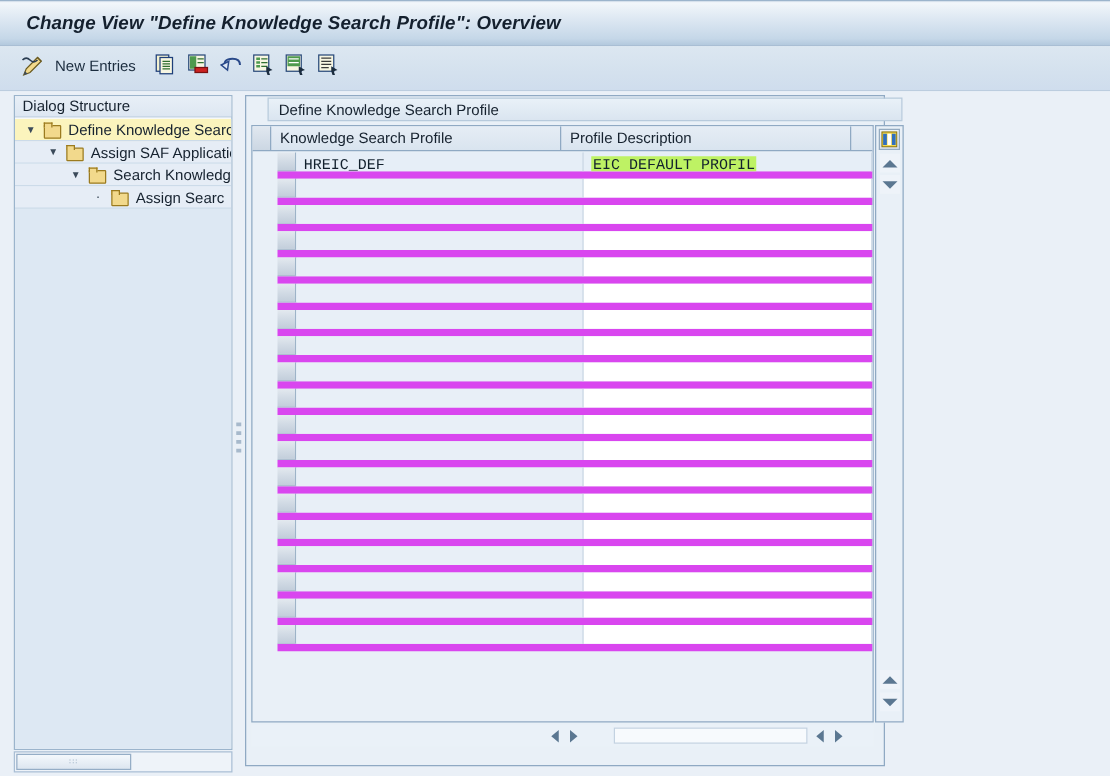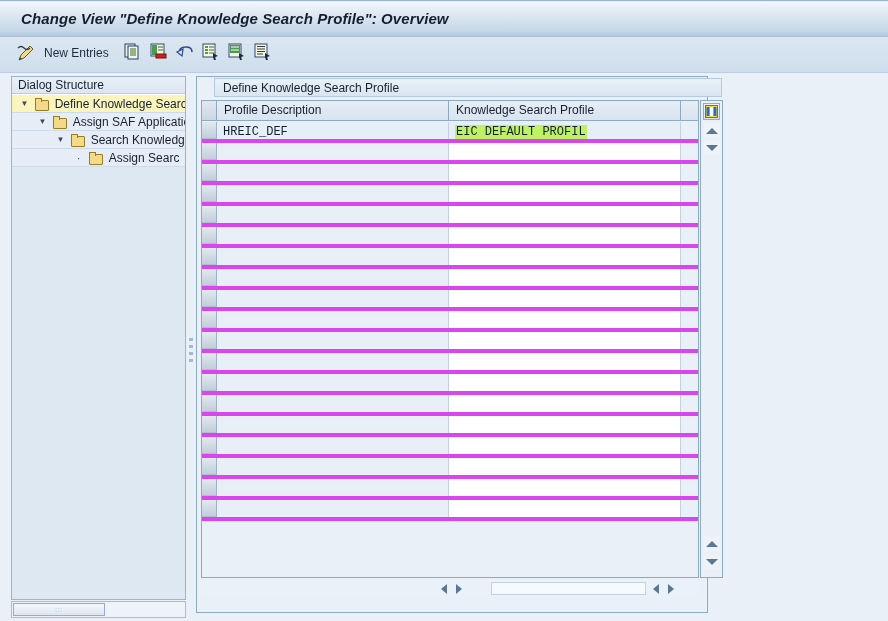--- a/index.html
+++ b/index.html
@@ -186,21 +186,21 @@
   .gh-cell {
     border-right: 1px solid #8fa9c3;
     font-size: 12px; color: #16222f;
     padding: 2px 0 0 7px;
     white-space: nowrap; overflow: hidden;
   }
   .gh-c1 { width: 232px; }
   .gh-c2 { width: 232px; }
 
   #gridbody { position: absolute; left: 0; top: 21px; width: 496px; height: 455px; }
-  .grow { display: flex; height: 21px; border-bottom: 4px solid #d946ef; }
+  .grow { display: flex; height: 21px; border-bottom: 6px solid #d946ef; margin-left: 20px; }
   .grow .rsel {
     width: 15px; border-right: 1px solid #9db3c8;
     background: linear-gradient(to bottom, #e3e9ef 0%, #d2dbe5 50%, #c3cedb 100%);
     border-bottom: 1px solid #aebfd0;
   }
   .grow .cell {
     border-right: 1px solid #c3d2e1;
     background: #e8eff7;
     font-family: "Liberation Mono", monospace;
     font-size: 12px; color: #12202d;
@@ -401,22 +401,22 @@
           <i></i>
       </div>
     </div>
 
     <div id="tablepanel">
       <div id="tp-caption">Define Knowledge Search Profile</div>
 
       <div id="grid">
         <div id="gridhead">
           <div class="gh-sel"></div>
+          <div class="gh-cell gh-c1">Knowledge Search Profile</div>
           <div class="gh-cell gh-c2">Profile Description</div>
-          <div class="gh-cell gh-c1">Knowledge Search Profile</div>
         </div>
 
         <div id="gridbody">
           <div class="grow datarow">
             <div class="rsel"></div>
             <div class="cell c1">HREIC_DEF</div>
             <div class="cell c2">
               <span class="sel-text">EIC DEFAULT PROFIL</span>
             </div>
           </div>

